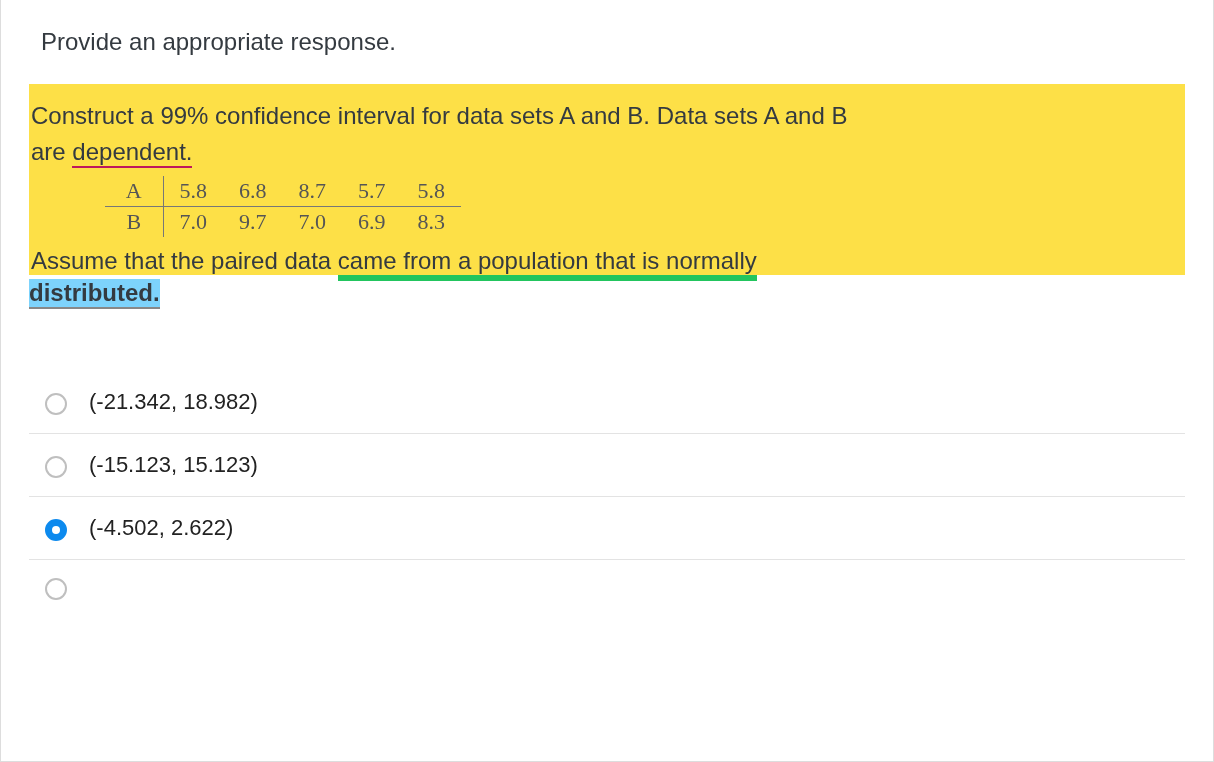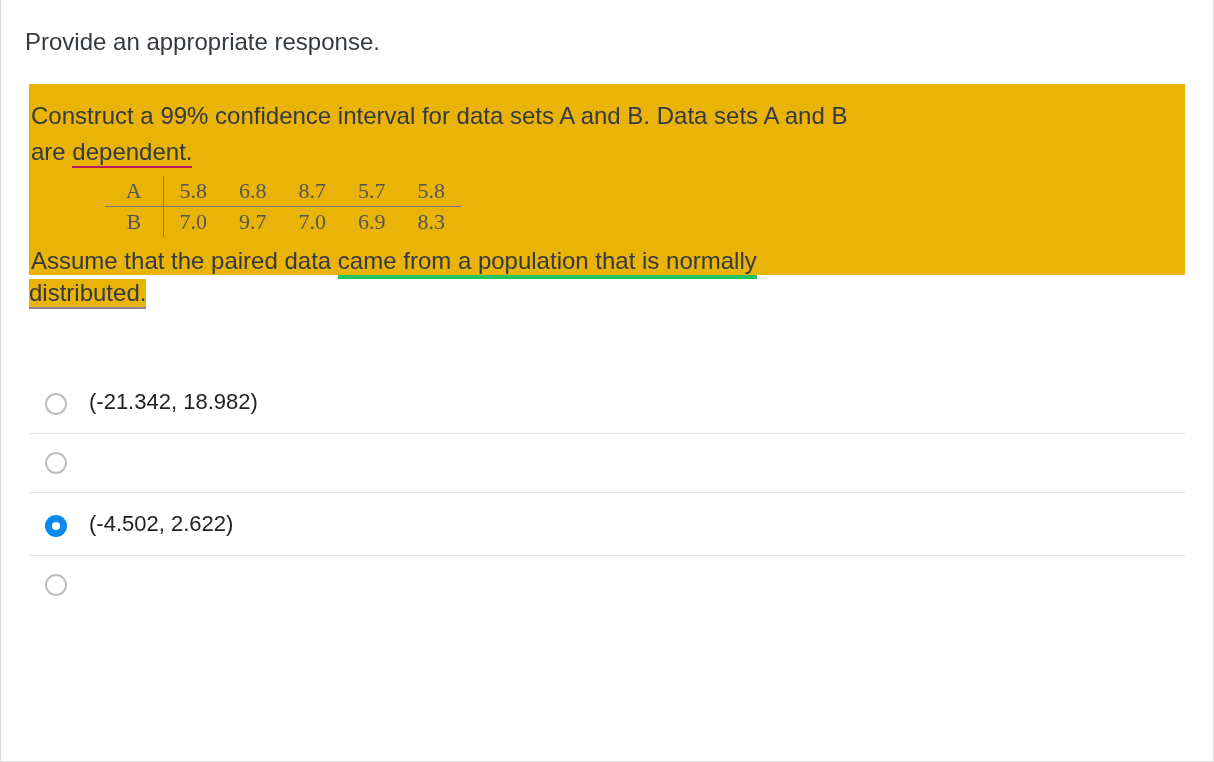--- a/index.html
+++ b/index.html
@@ -13,25 +13,25 @@
   .card {
     width: 1214px;
     height: 762px;
     border: 1px solid #ddd;
     border-top: none;
     padding: 0 0 20px 0;
     position: relative;
   }
   .question-header {
     font-size: 24px;
-    padding: 28px 56px 28px 24px;
+    padding: 28px 56px 28px 40px;
     color: #343a40;
   }
   .highlight-box {
-    background: #eab308;
+    background: #fde047;
     padding: 14px 0 0 0;
     margin: 0 28px 0 28px;
     width: calc(100% - 56px);
   }
   .prompt-line1,
   .prompt-line2 {
     font-size: 24px;
     color: #343a40;
     padding: 4px 0 4px 0;
     margin-left: 0;
@@ -57,35 +57,36 @@
     text-align: center;
   }
   .data-table tr:first-child td {
     border-bottom: 1.5px solid #777;
   }
   .underline-dependent {
     border-bottom: 2px solid #be185d;
     padding-bottom: 1px;
   }
   .underline-came {
-    border-bottom: 4px solid #22c55e;
+    border-bottom: 6px solid #22c55e;
     padding-bottom: 1px;
   }
   .underline-distributed {
     border-bottom: 2px solid #888;
     padding-bottom: 1px;
   }
   .distributed-wrap {
     font-size: 24px;
     color: #343a40;
     margin: 0 28px 0 28px;
     padding: 4px 0 12px 0;
   }
   .distributed-wrap span {
-    background: #eab308;
+    background: #7dd3fc;
+    font-weight: bold;
   }
   .options {
     margin: 52px 28px 0 28px;
   }
   .option-row {
     display: flex;
     align-items: flex-end;
     padding: 18px 16px 18px 16px;
     border-bottom: 1px solid #e3e3e3;
     font-size: 22px;
@@ -159,20 +160,21 @@
     <span class="underline-distributed">distributed.</span>
   </div>
 
   <div class="options">
     <div class="option-row">
       <span class="radio"></span>
       <span>(-21.342, 18.982)</span>
     </div>
     <div class="option-row">
       <span class="radio"></span>
+      <span>(-15.123, 15.123)</span>
     </div>
     <div class="option-row">
       <span class="radio selected"></span>
       <span>(-4.502, 2.622)</span>
     </div>
     <div class="option-row">
       <span class="radio"></span>
     </div>
   </div>
 

